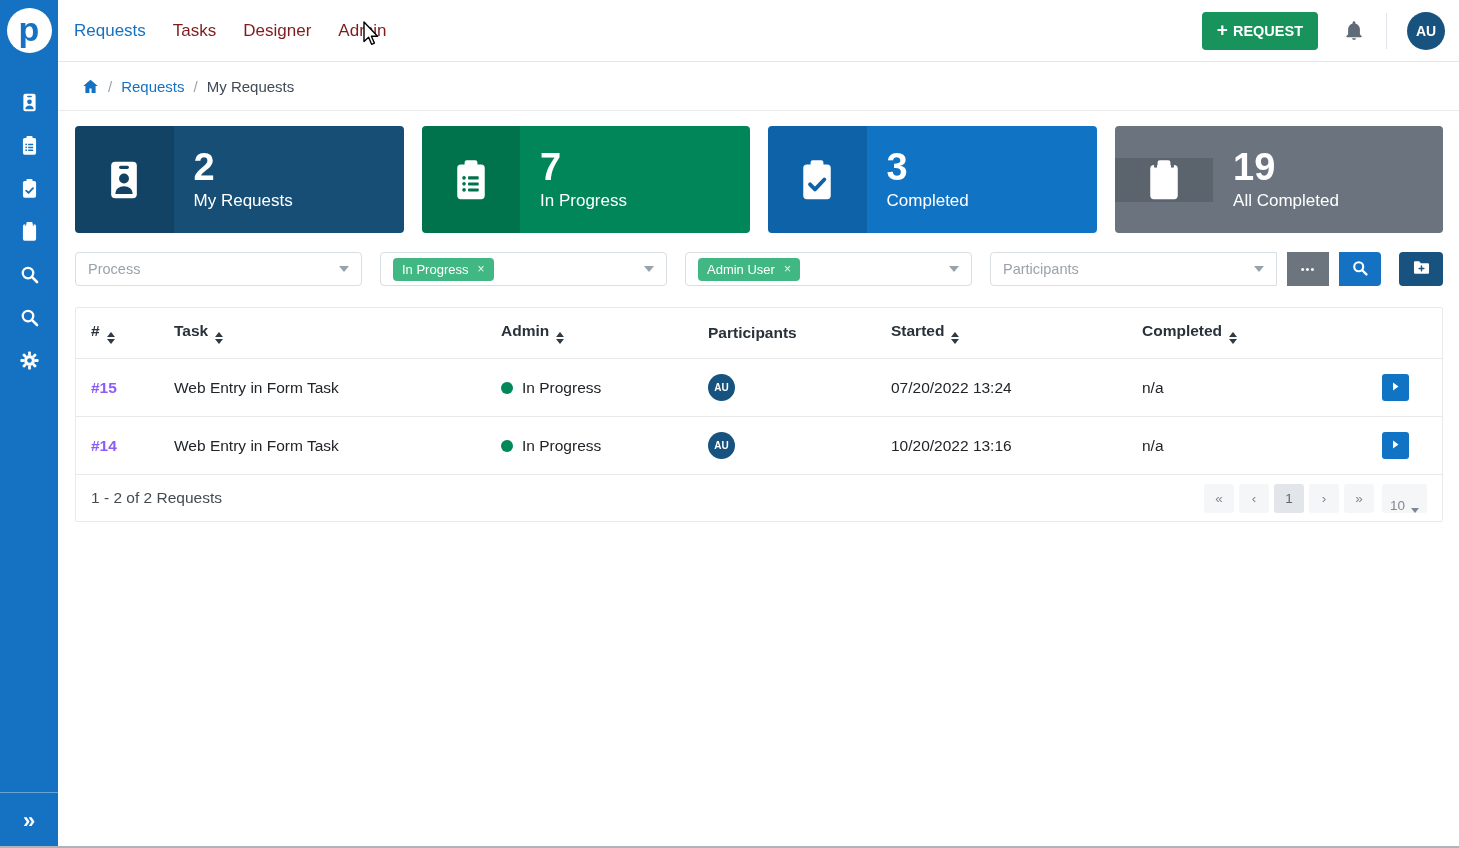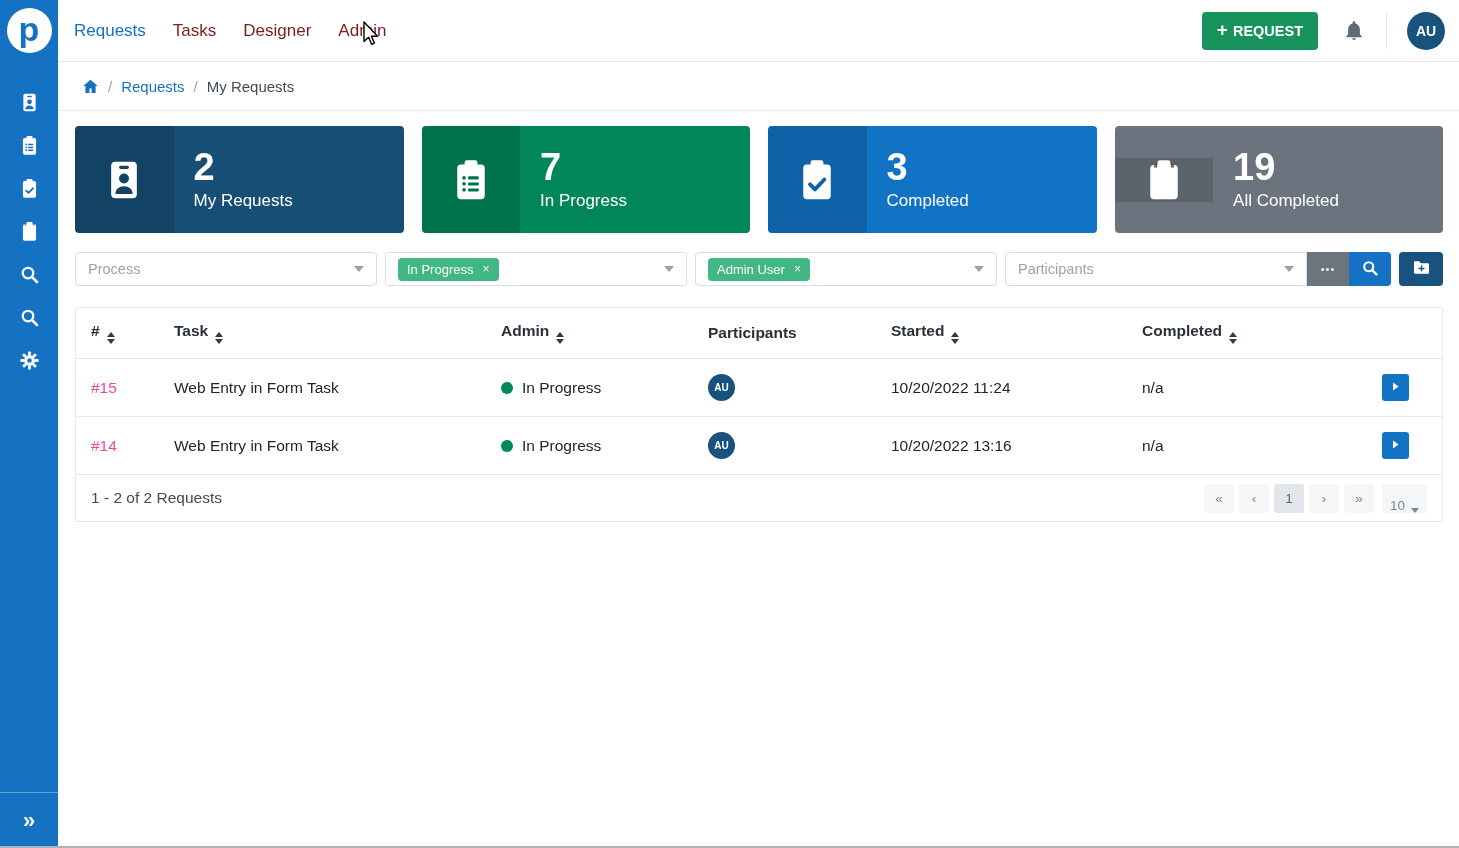--- a/index.html
+++ b/index.html
@@ -85,21 +85,21 @@
   .card.c3{ background:#6B747E;align-items:center; }
   .card-icon{
     width:30%; background:rgba(0,0,0,0.14);
     display:flex; align-items:center; justify-content:center;
   }
   .card-info{ display:flex; flex-direction:column; justify-content:center; padding-left:20px; }
   .card-value{ font-size:38px; font-weight:bold; line-height:1.05; }
   .card-label{ font-size:17px; margin-top:3px; }
 
   
-  .filters{ display:flex; margin-top:19px; height:34px; }
+  .filters{ display:flex; margin-top:19px; height:34px;gap:10px; }
   .f-select{
     flex:1; background:#fff; border:1px solid #d9dee2; border-radius:4px;
     display:flex; align-items:center; padding:0 12px; margin-right:8px;
     position:relative; cursor:pointer;
   }
   .f-select .ph{ color:#9aa3ab; font-size:14.5px; }
   .caret{
     margin-left:auto; width:0; height:0;
     border-left:5px solid transparent; border-right:5px solid transparent;
     border-top:6px solid #98a2aa;
@@ -120,21 +120,21 @@
 
   
   .tablebox{ margin-top:21px; border:1px solid #e7eaec; border-radius:2px; background:#fff; }
   table{ width:100%; border-collapse:collapse; }
   th{ text-align:left; font-size:15.5px; font-weight:bold; color:#29323a; padding:14px 15px; }
   td{ font-size:15.5px; color:#212529; padding:15px 15px; border-top:1px solid #e7eaec; }
   .sort{ display:inline-flex; flex-direction:column; margin-left:7px; vertical-align:-1px; }
   .sort i{ display:block; width:0; height:0; border-left:4.5px solid transparent; border-right:4.5px solid transparent; }
   .sort .up{ border-bottom:5.5px solid #2f3a44; margin-bottom:2px; }
   .sort .down{ border-top:5.5px solid #2f3a44; }
-  .id-link{ color:#ec4899; text-decoration:none; cursor:pointer; }
+  .id-link{ color:#8b5cf6; text-decoration:none; cursor:pointer;font-weight:bold; }
   .dot{ display:inline-block; width:12px; height:12px; border-radius:50%; background:#00875A; margin-right:9px; vertical-align:-1px; }
   .avatar-sm{
     width:27px; height:27px; border-radius:50%; background:#17537E;
     color:#fff; font-size:10px; font-weight:bold;
     display:flex; align-items:center; justify-content:center;
   }
   .open-btn{
     width:27px; height:27px; background:#1173C4; border:none; border-radius:3px;
     display:flex; align-items:center; justify-content:center; cursor:pointer;
   }
@@ -507,21 +507,21 @@
           <td><a class="id-link">#15</a></td>
           <td>Web Entry in Form Task</td>
           <td>
             <span class="dot"></span><span>In Progress</span>
           </td>
           <td>
             <span class="avatar-sm">
                 <span>AU</span>
               </span>
           </td>
-          <td>10/20/2022 11:24</td>
+          <td>07/20/2022 13:24</td>
           <td>n/a</td>
           <td>
             <button class="open-btn">
               <span>
                 <svg width="11" height="11" viewBox="0 0 24 24">
                     <path d="M6.5 3.5l12 8.5-12 8.5z" fill="#fff"></path>
                   </svg>
               </span>
             </button>
           </td>

